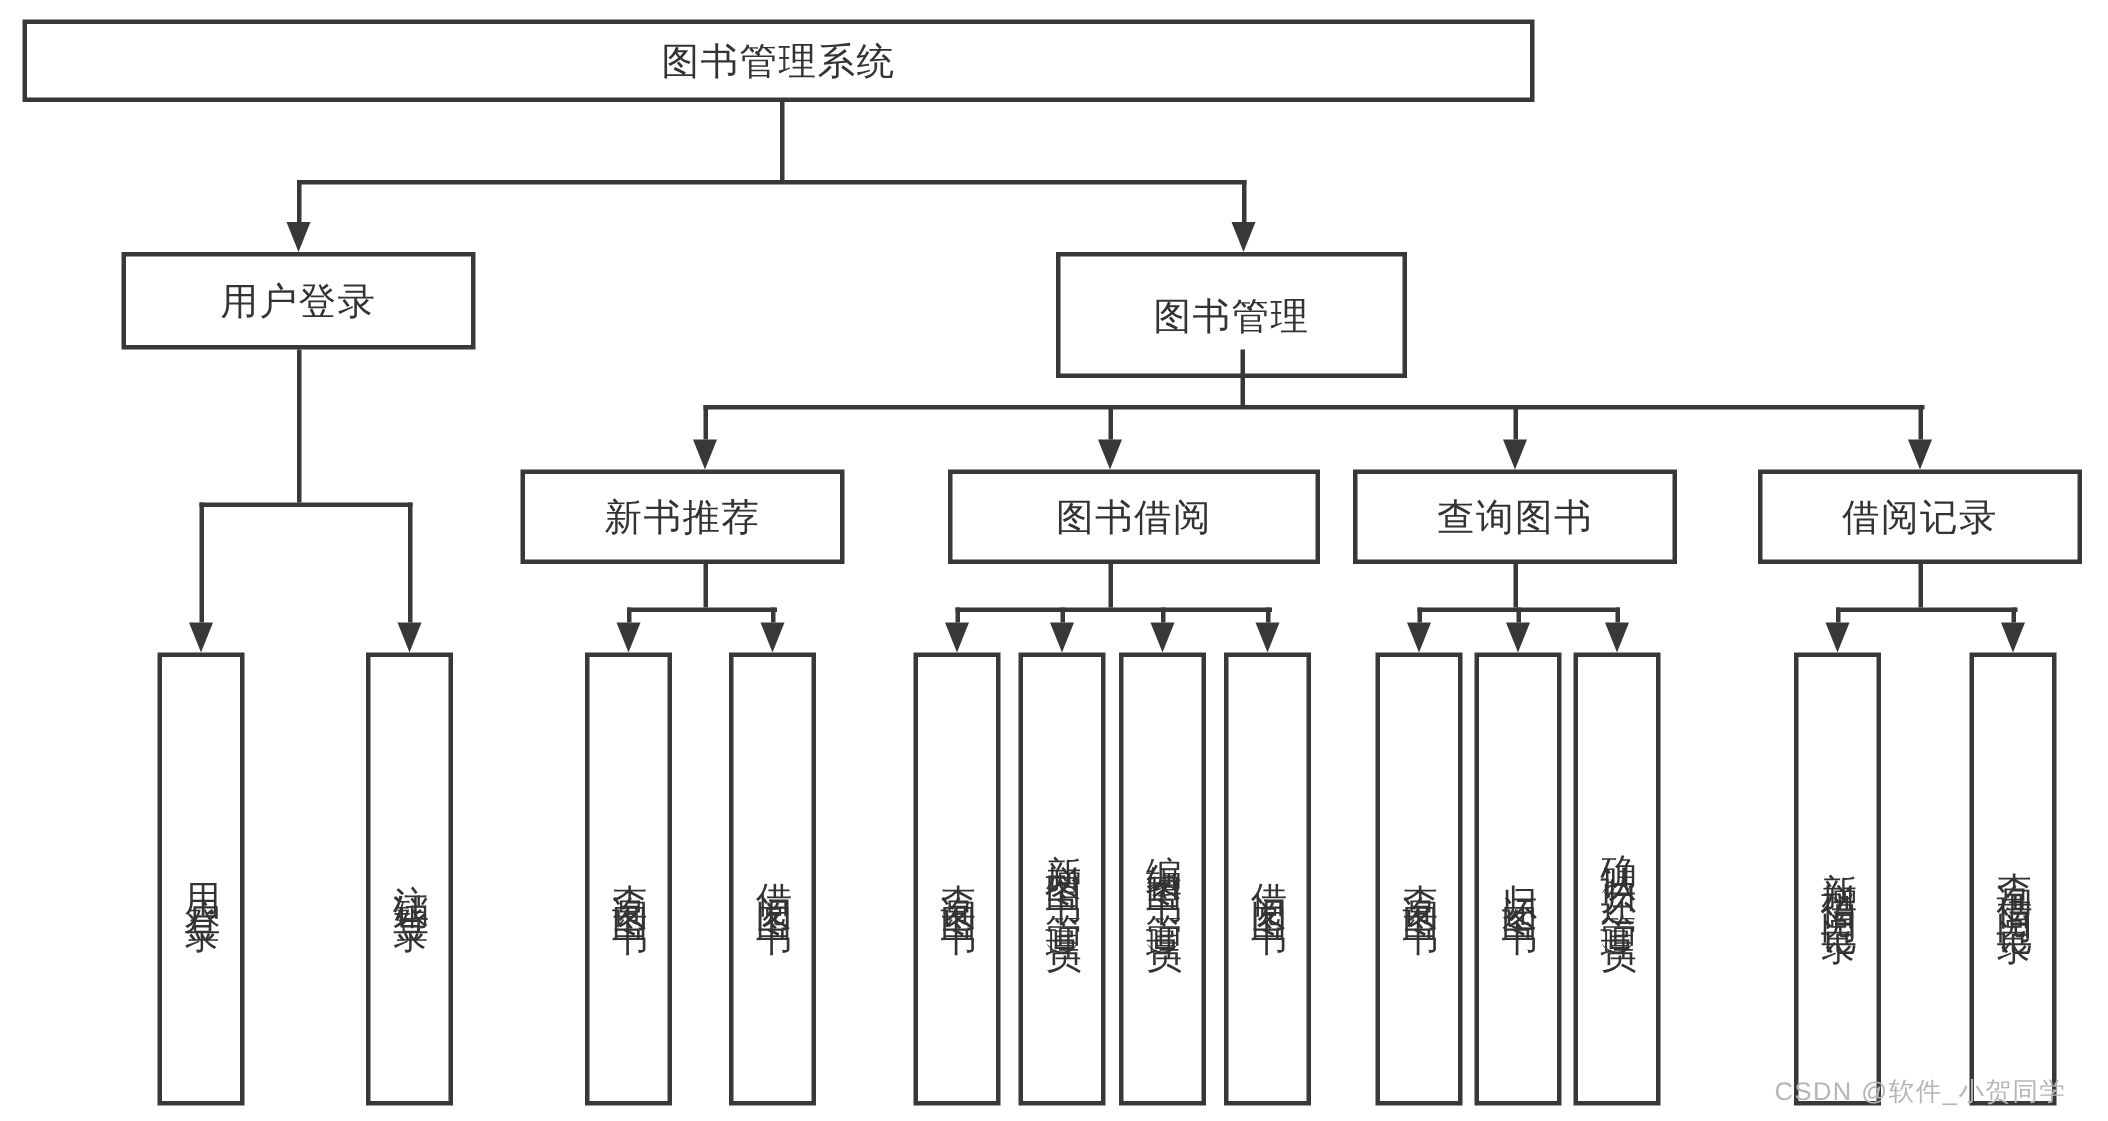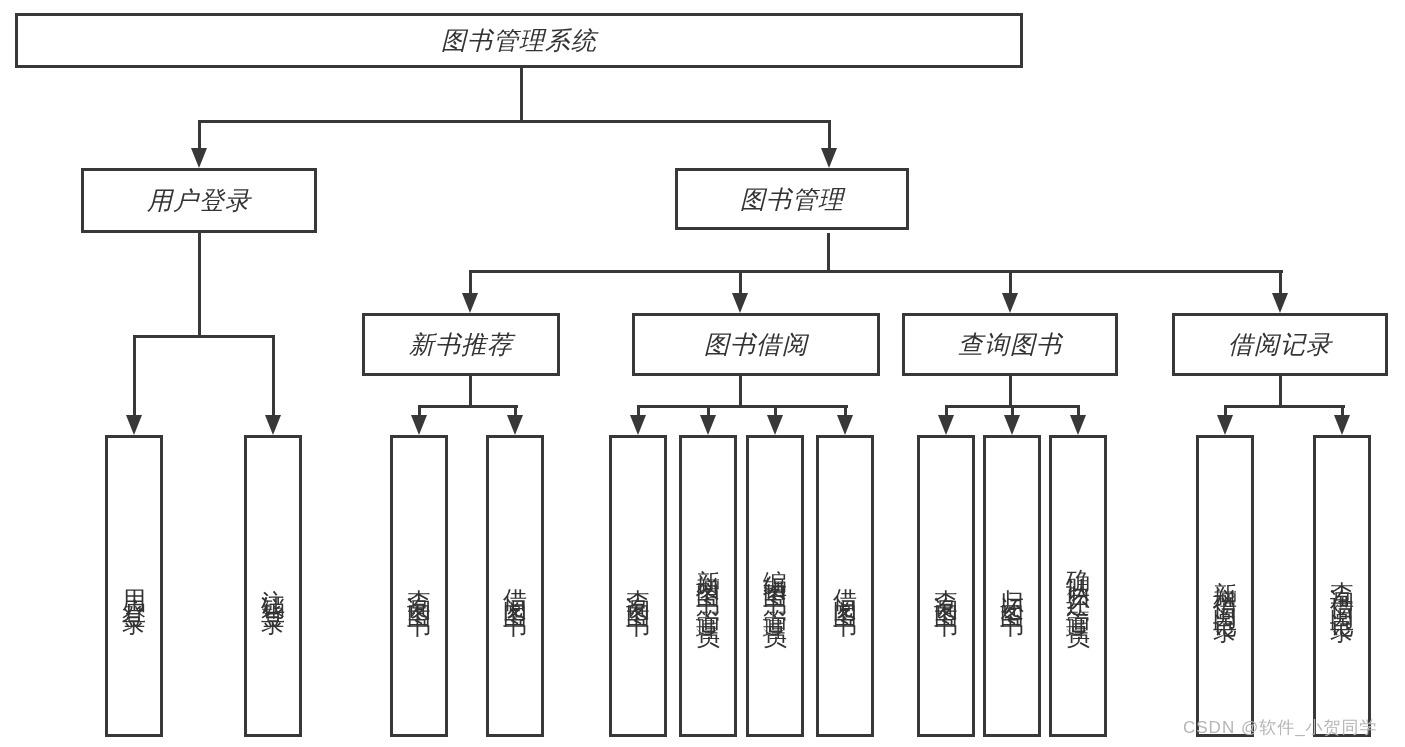--- a/index.html
+++ b/index.html
@@ -7,21 +7,21 @@
     width:1405px;height:747px;position:relative;overflow:hidden;
     background:#ffffff;
     font-family:"Liberation Sans","DejaVu Sans",sans-serif;
   }
   .box{
     position:absolute;box-sizing:border-box;
     background:#ffffff;border:3px solid #383838;
     display:flex;align-items:center;justify-content:center;
     color:#333333;
   }
-  .lvl{font-size:25px;letter-spacing:1px;font-style:italic;}
+  .lvl{font-size:25px;letter-spacing:1px;}
   .leaf{top:435px;height:302px;width:58px;}
   .leaf span{
     writing-mode:vertical-rl;text-orientation:mixed;
     font-size:24px;line-height:1;letter-spacing:8px;color:#333333;
   }
   .v{position:absolute;width:3px;background:#383838;}
   .h{position:absolute;height:3px;background:#383838;}
   .a{
     position:absolute;width:0;height:0;
     border-left:8px solid transparent;border-right:8px solid transparent;
@@ -31,23 +31,23 @@
     position:absolute;left:1183px;top:716px;z-index:10;
     font-size:17px;color:#b5b5b5;letter-spacing:1px;white-space:nowrap;
   }
 </style>
 </head>
 <body>
 
 <div class="box lvl" style="left:15px;top:13px;width:1008px;height:55px">图书管理系统</div>
 
 <div class="box lvl" style="left:81px;top:168px;width:236px;height:65px">用户登录</div>
-<div class="box lvl" style="left:675px;top:168px;width:234px;height:62px">图书管理</div>
+<div class="box lvl" style="left:704px;top:168px;width:234px;height:84px">图书管理</div>
 
-<div class="box lvl" style="left:362px;top:313px;width:198px;height:63px">新书推荐</div>
+<div class="box lvl" style="left:347px;top:313px;width:216px;height:63px">新书推荐</div>
 <div class="box lvl" style="left:632px;top:313px;width:248px;height:63px">图书借阅</div>
 <div class="box lvl" style="left:902px;top:313px;width:216px;height:63px">查询图书</div>
 <div class="box lvl" style="left:1172px;top:313px;width:216px;height:63px">借阅记录</div>
 
 <div class="box leaf" style="left:105px">
   <span>用户登录</span>
   </div>
 <div class="box leaf" style="left:244px">
   <span>注销登录</span>
   </div>

